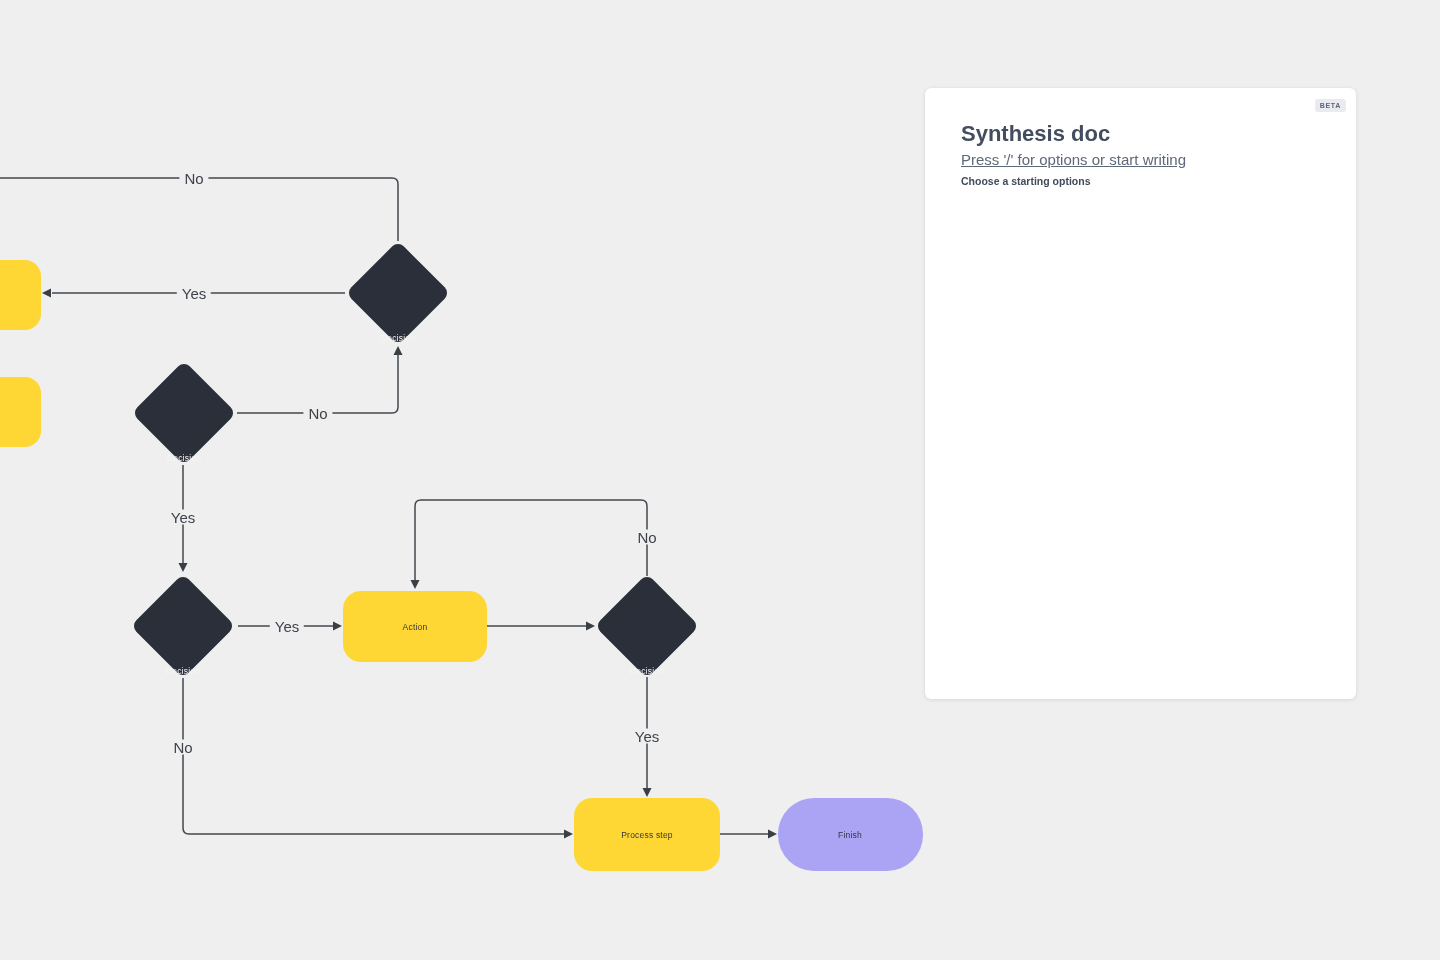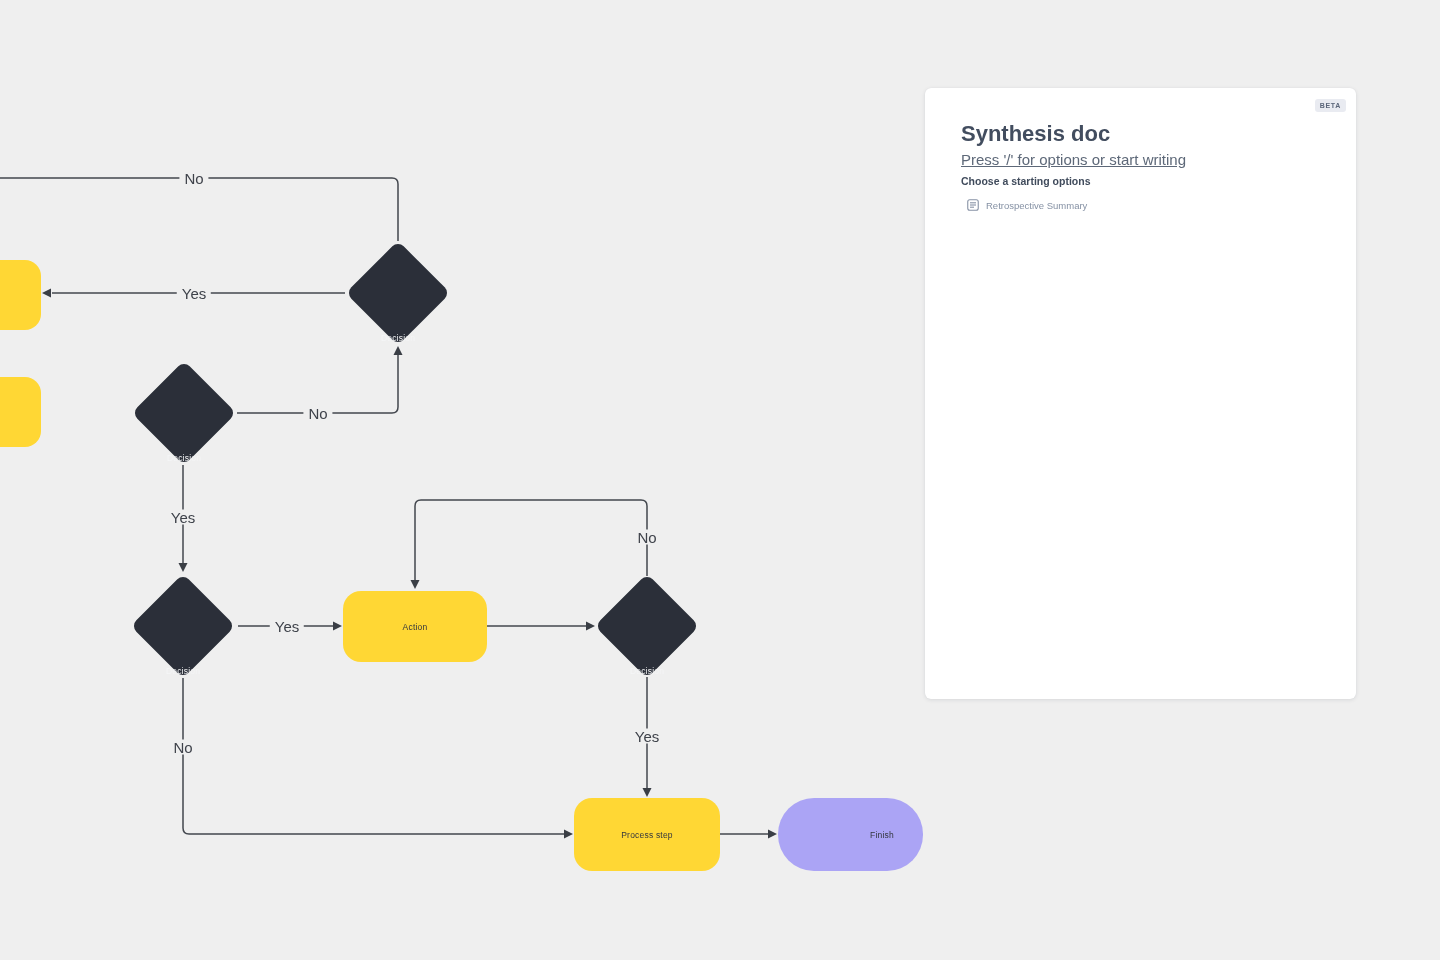--- a/index.html
+++ b/index.html
@@ -166,43 +166,34 @@
   <div class="diamond" style="left:610px; top:589px;"></div>
   <div class="node-label on-dark" style="left:647px; top:627px;">Decision</div>
 
   <div class="node rect-node" style="left:343px; top:591px; width:144px; height:71px;"></div>
   <div class="node-label" style="left:415px; top:627px;">Action</div>
 
   <div class="node rect-node" style="left:574px; top:798px; width:146px; height:73px;"></div>
   <div class="node-label" style="left:647px; top:835px;">Process step</div>
 
   <div class="node finish-node" style="left:778px; top:798px; width:145px; height:73px;"></div>
-  <div class="node-label" style="left:882px; top:835px;">Finish</div>
+  <div class="node-label" style="left:850px; top:835px;">Finish</div>
 
   <div class="edge-label" style="left:194px; top:178px;">No</div>
   <div class="edge-label" style="left:194px; top:293px;">Yes</div>
   <div class="edge-label" style="left:318px; top:413px;">No</div>
   <div class="edge-label" style="left:183px; top:517px;">Yes</div>
   <div class="edge-label" style="left:287px; top:626px;">Yes</div>
   <div class="edge-label" style="left:647px; top:537px;">No</div>
   <div class="edge-label" style="left:647px; top:736px;">Yes</div>
   <div class="edge-label" style="left:183px; top:747px;">No</div>
 
   <div class="doc-panel">
     <div class="beta-badge">BETA</div>
     <div class="doc-title">Synthesis doc</div>
     <div class="doc-placeholder">Press '/' for options or start writing</div>
     <div class="templates-heading">Choose a starting options</div>
 
     <div class="template-list">
-      <div class="template-item">
-        <svg class="t-icon" viewBox="0 0 12 12">
-          <rect x="0.75" y="0.75" width="10.5" height="10.5" rx="2" fill="none" stroke="#8893a6" stroke-width="1.1"></rect>
-          <line x1="3" y1="3.8" x2="9" y2="3.8" stroke="#8893a6" stroke-width="1.1"></line>
-          <line x1="3" y1="6" x2="9" y2="6" stroke="#8893a6" stroke-width="1.1"></line>
-          <line x1="3" y1="8.2" x2="7" y2="8.2" stroke="#8893a6" stroke-width="1.1"></line>
-        </svg>
-        <span class="t-label">Retrospective Summary</span>
-      </div>
     </div>
   </div>
 
 </div>
 
 </body></html>

